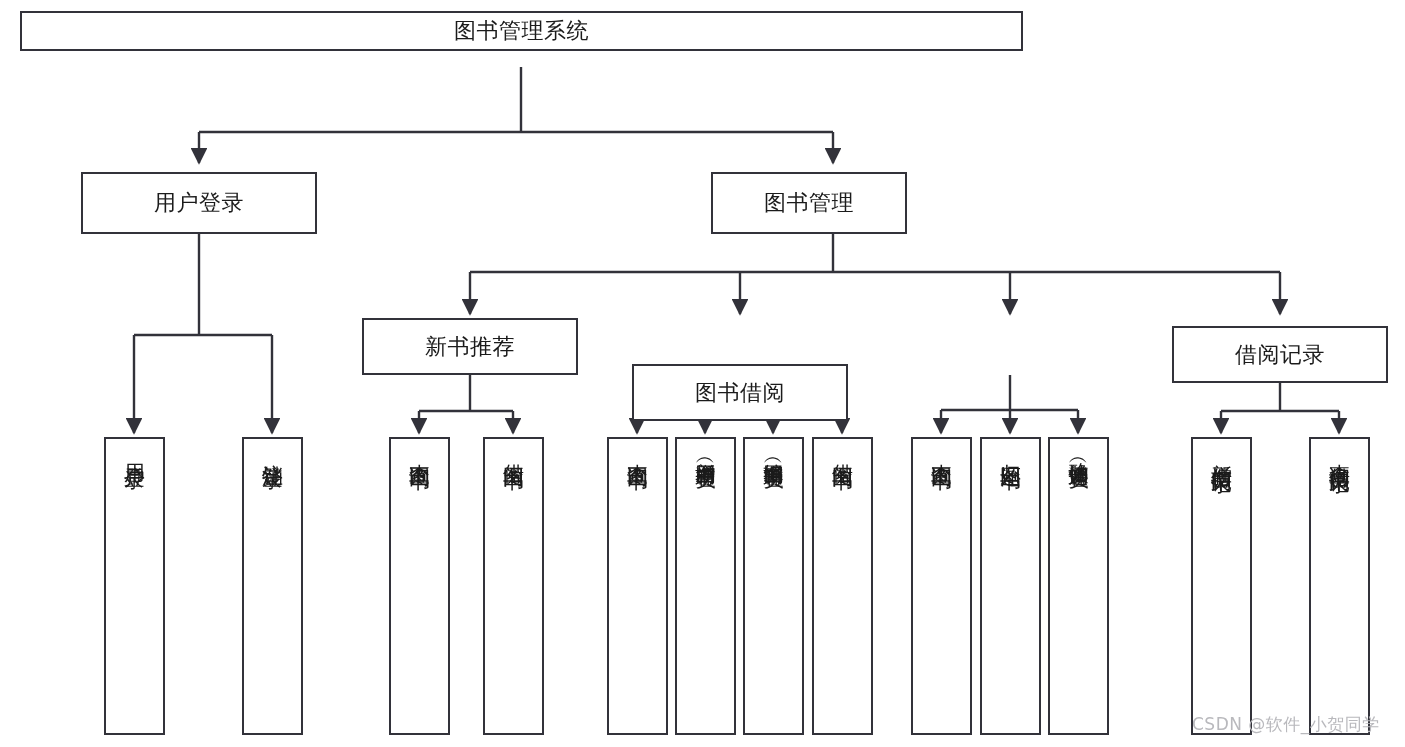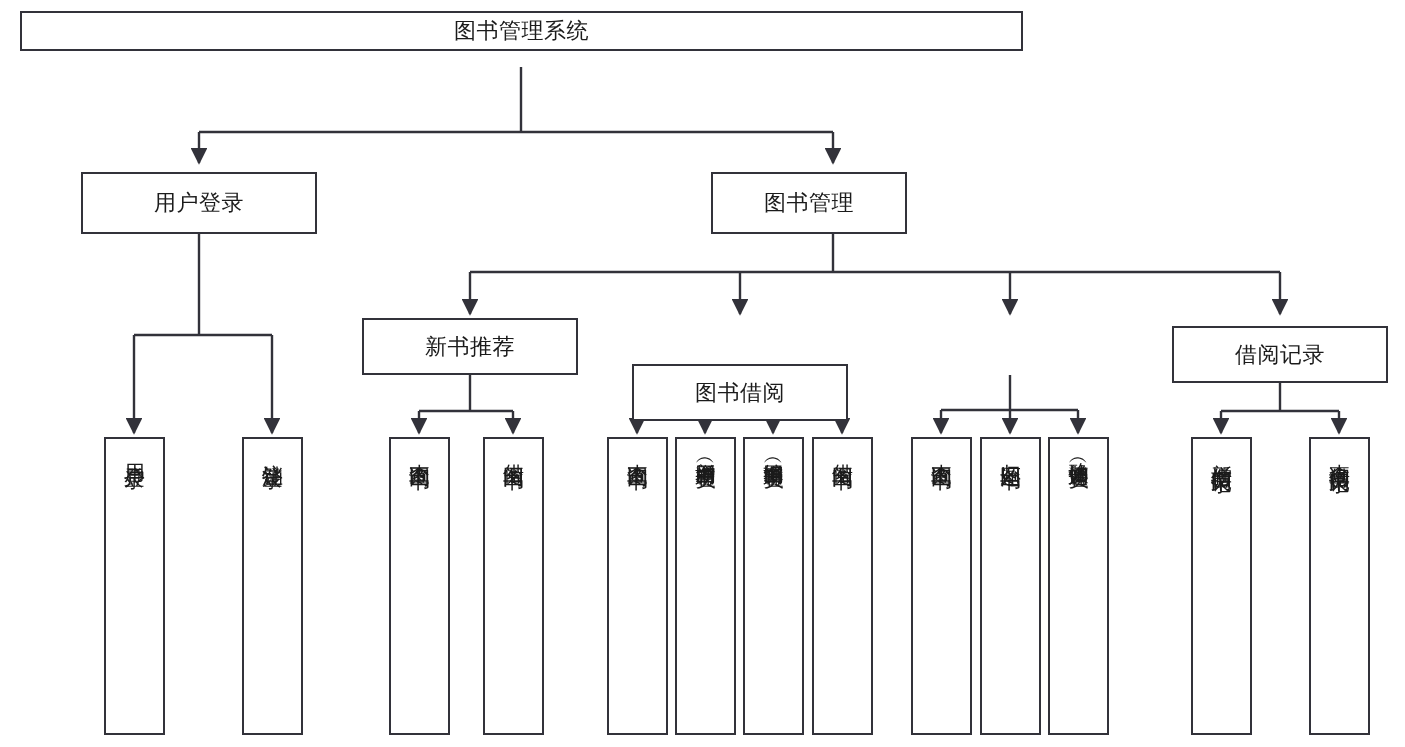--- a/index.html
+++ b/index.html
@@ -190,14 +190,15 @@
     <span class="node-label">确认归还（管理员）</span>
   </div>
 
   <div class="node leaf" style="left:1191px; top:437px; width:61px; height:298px;">
     <span class="node-label">新增借阅记录</span>
   </div>
   <div class="node leaf" style="left:1309px; top:437px; width:61px; height:298px;">
     <span class="node-label">查询借阅记录</span>
   </div>
 
+  <div class="watermark">CSDN @软件_小贺同学</div>
 
 </div>
 
 </body></html>

